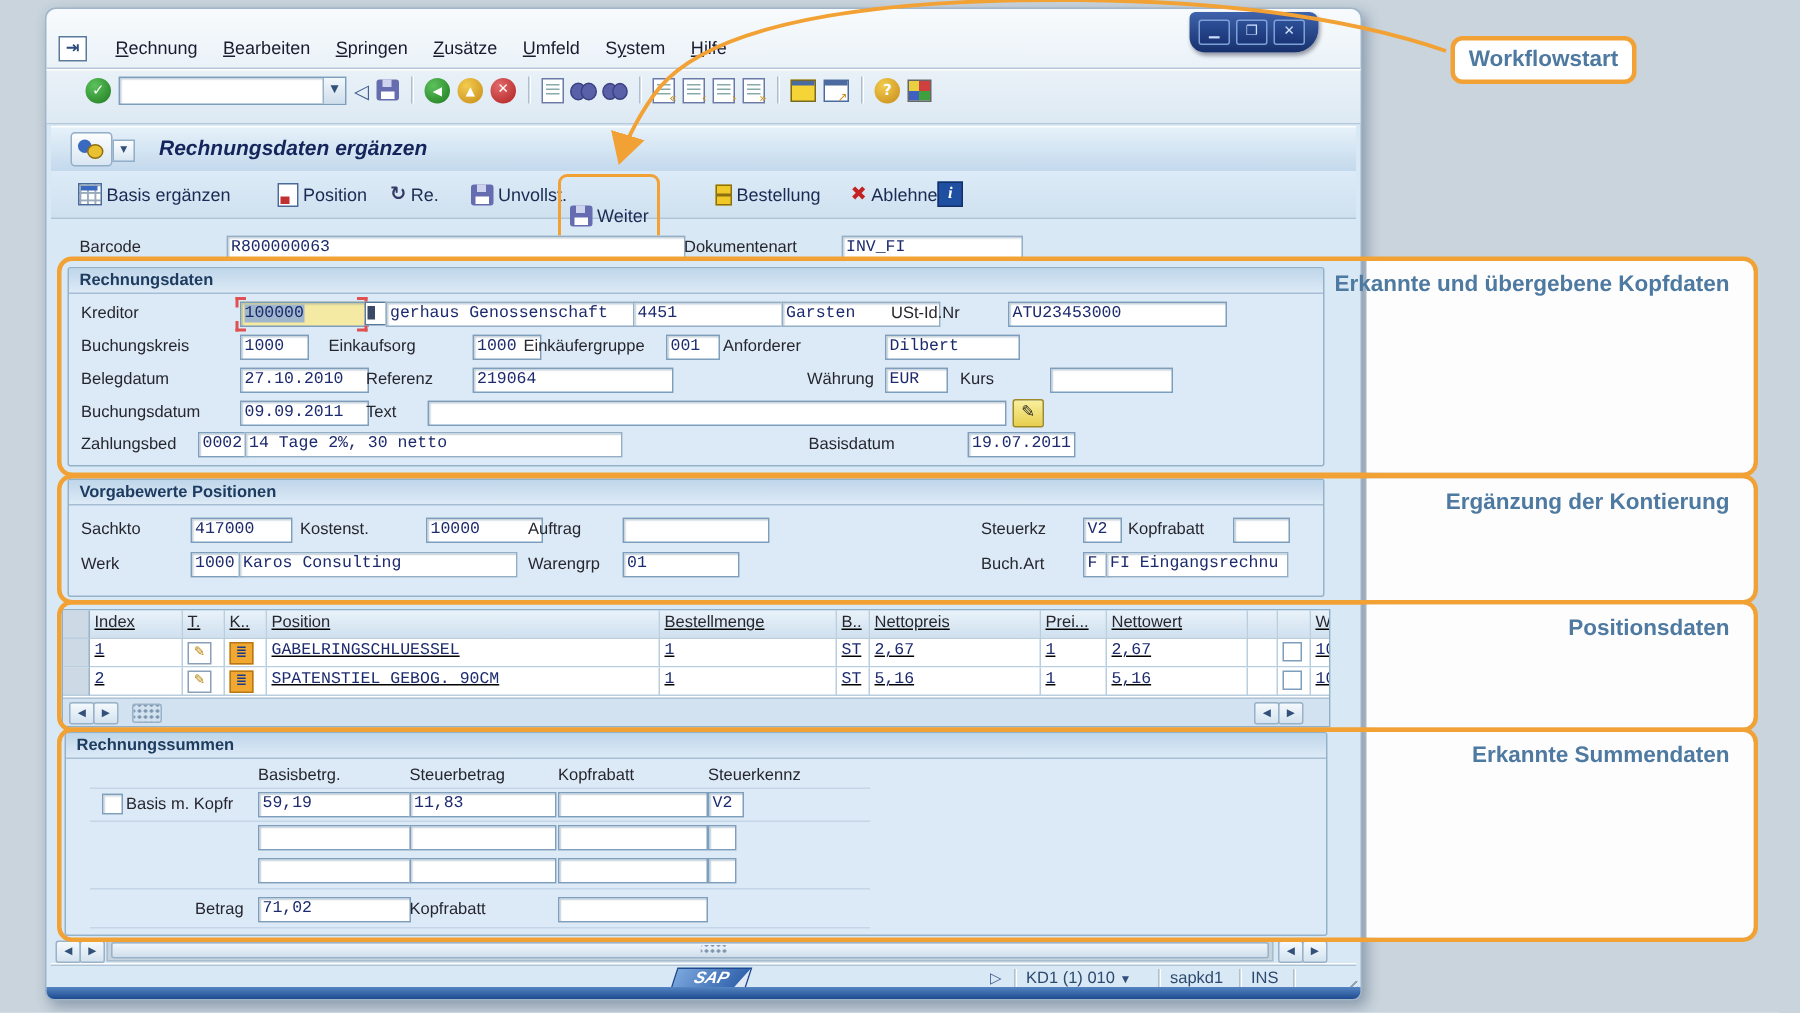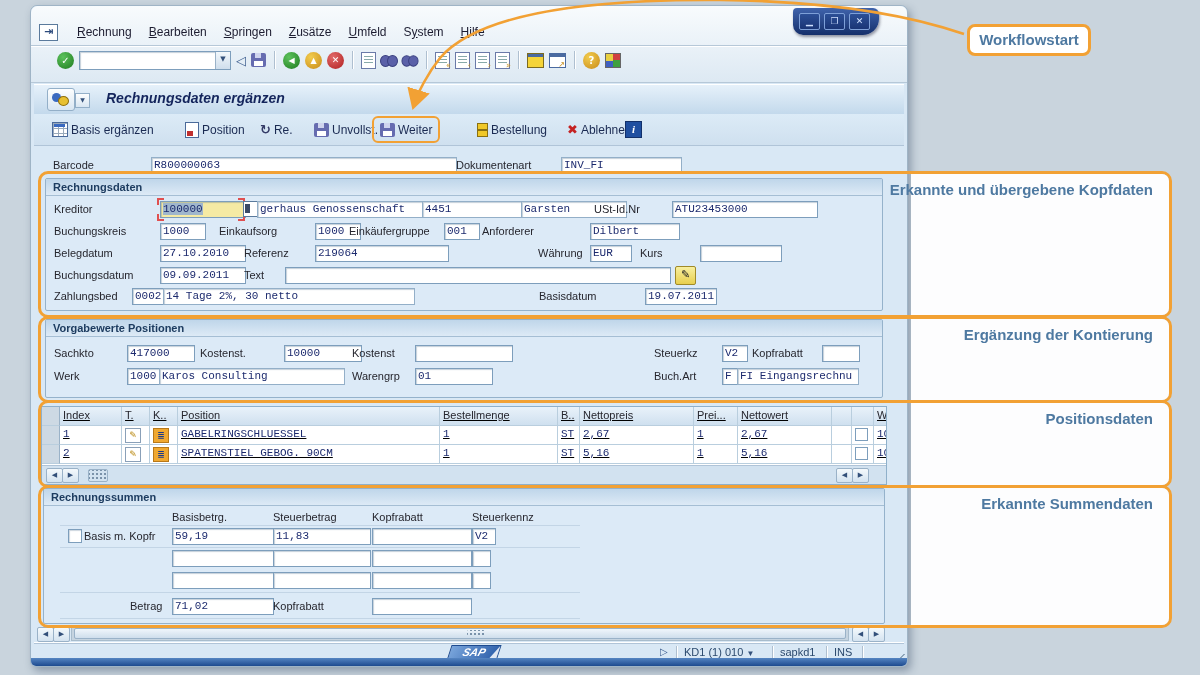--- a/index.html
+++ b/index.html
@@ -50,21 +50,21 @@
   .grid-ic{width:14px;height:13px;border:1px solid #4a6a9a;background:#fff;background-image:linear-gradient(#9ab 1px,transparent 1px),linear-gradient(90deg,#9ab 1px,transparent 1px);background-size:5px 5px;position:relative;}
   .grid-ic:before{content:"";position:absolute;left:1px;top:1px;width:11px;height:3px;background:#3a6ac0;}
   .pospage-ic{width:12px;height:14px;background:#fff;border:1px solid #4a6a9a;position:relative;}
   .pospage-ic:before{content:"";position:absolute;left:1px;bottom:1px;width:6px;height:5px;background:#c03030;}
   .re-ic{font:bold 13px/14px "DejaVu Sans",sans-serif;color:#333a66;}
   .sort-ic{width:12px;height:14px;position:relative;}
   .sort-ic:before,.sort-ic:after{content:"";position:absolute;left:1px;width:9px;height:5px;background:#f0c828;border:1px solid #8a7010;}
   .sort-ic:before{top:0;} .sort-ic:after{bottom:0;}
   .reject-x{color:#c42222;font:bold 13px/13px "DejaVu Sans",sans-serif;}
   .info-ic{width:15px;height:15px;background:#1f4fa0;border:1px solid #12306a;color:#fff;font:bold italic 11px/14px "Liberation Serif",serif;text-align:center;}
-  .weiter-hl{position:absolute;left:338px;top:2px;border:2px solid #F2A134;border-radius:6px;padding:2px 6px;height:19px;display:flex;align-items:center;}
+  .weiter-hl{position:absolute;left:338px;top:2px;border:2px solid #F2A134;border-radius:6px;padding:16px 6px;height:19px;display:flex;align-items:center;}
   .weiter-hl .abtn{position:static;}
 
   
   .lbl{position:absolute;font-size:11px;color:#26262e;white-space:nowrap;}
   .fld{position:absolute;height:15px;background:#fff;border:1px solid #7d9ebc;font:11px/14px "Liberation Mono",monospace;color:#1c2a6e;padding:0 2px;white-space:nowrap;overflow:hidden;box-shadow:inset 1px 1px 1px rgba(90,120,150,.35);}
   .fld.ro{background:#ffffff;border-color:#93afc8;}
   .fld.ylw{background:#f5eaa4;}
   .sect{position:absolute;border:1px solid #95b2cb;border-radius:2px;background:#dceaf7;}
   .sect-h{height:16px;background:linear-gradient(#bfd6ea,#ddeaf6);border-bottom:1px solid #a5bed4;font:600 11px/16px "Liberation Sans",sans-serif;color:#1d3c60;padding:0 7px;}
   .corners{position:absolute;pointer-events:none;}
@@ -278,21 +278,21 @@
       <div class="fld" style="left:599px;top:109px;width:66px;">19.07.2011</div>
     </div>
 
     <div class="sect" style="left:14px;top:313px;width:836px;height:77px;">
       <div class="sect-h">Vorgabewerte Positionen</div>
 
       <div class="lbl" style="left:8px;top:27px;">Sachkto</div>
       <div class="fld" style="left:81px;top:25px;width:62px;">417000</div>
       <div class="lbl" style="left:154px;top:27px;">Kostenst.</div>
       <div class="fld" style="left:238px;top:25px;width:72px;">10000</div>
-      <div class="lbl" style="left:306px;top:27px;">Kostenst</div>
+      <div class="lbl" style="left:306px;top:27px;">Auftrag</div>
       <div class="fld" style="left:369px;top:25px;width:92px;"></div>
       <div class="lbl" style="left:608px;top:27px;">Steuerkz</div>
       <div class="fld" style="left:676px;top:25px;width:20px;">V2</div>
       <div class="lbl" style="left:706px;top:27px;">Kopfrabatt</div>
       <div class="fld" style="left:776px;top:25px;width:32px;"></div>
 
       <div class="lbl" style="left:8px;top:50px;">Werk</div>
       <div class="fld" style="left:81px;top:48px;width:30px;">1000</div>
       <div class="fld ro" style="left:113px;top:48px;width:180px;">Karos Consulting</div>
       <div class="lbl" style="left:306px;top:50px;">Warengrp</div>

